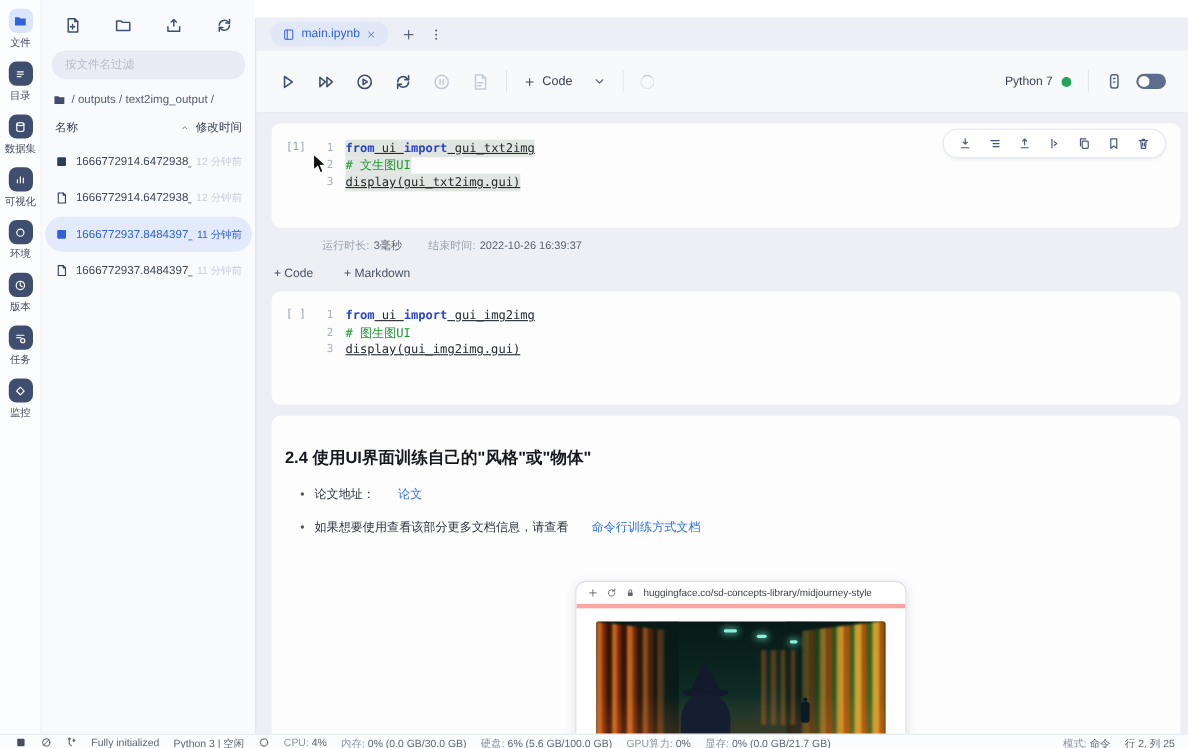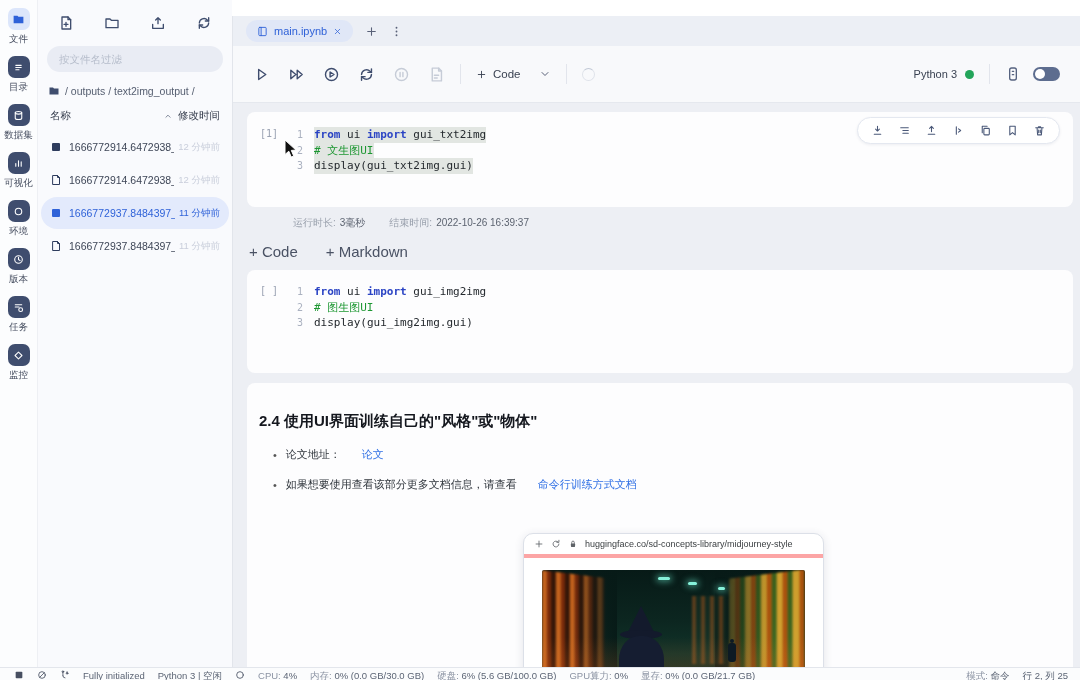--- a/index.html
+++ b/index.html
@@ -75,33 +75,33 @@
   .cell { background:#fdfdfe; border-radius:8px; margin:0 8px 0 14px; position:relative; }
   .cell1 { margin-top:9px; height:95px; padding-top:15px; }
   .code-row { display:flex; }
   .exec { width:44px; text-align:center; font-size:10px; color:#99a1b2; font-family:"DejaVu Sans Mono",monospace; padding-top:1px; flex:0 0 auto; }
   .code-lines { flex:1; }
   .code-line { display:flex; height:15.5px; line-height:15.5px; font-family:"DejaVu Sans Mono",monospace; font-size:11px; }
   .ln { width:12px; text-align:right; margin-right:11px; color:#aab1c0; font-size:10px; flex:0 0 auto; }
   .code-text.sel { background:#e2e6e2; }
   .tok.kw { color:#2b44c4; font-weight:bold; }
   .tok.cm { color:#1d9732; }
-  .tok.pl { color:#24292e; }
+  .tok.pl { color:#24292e;text-decoration:underline; }
 
   .cellbar { position:absolute; top:5px; right:13px; height:27px; border:1px solid #e4e8f0; border-radius:14px;
              background:#fff; display:flex; align-items:center; gap:14px; padding:0 13px; color:#4a5878;
              box-shadow:0 1px 3px rgba(30,40,80,.07); }
   .cellbar .icn { width:13px; height:13px; cursor:pointer; }
 
   .meta { display:flex; gap:24px; font-size:10px; margin:9px 0 0 60px; }
   .mlabel { color:#9aa1ad; }
   .mvalue { color:#5c6370; margin-left:4px; }
 
   .insert-row { display:flex; gap:28px; margin:13px 0 0 16px; }
-  .insert-row button { background:none; border:none; font-size:15px; color:#4a5264; cursor:pointer; font-family:inherit; }
+  .insert-row button { background:none; border:none; font-size:11px; color:#4a5264; cursor:pointer; font-family:inherit; }
 
   .cell2 { margin-top:10px; height:103px; padding-top:14px; }
   .output { font-family:"DejaVu Sans Mono",monospace; font-size:10.5px; color:#30363d; margin:23px 0 0 58px;
             white-space:nowrap; overflow:hidden; }
 
   .mdcell { margin-top:10px; height:308px; padding:29px 0 0 12px; }
   .md-heading { font-size:15px; font-weight:bold; color:#14171e; font-family:"Liberation Sans",sans-serif; }
   .md-bullets { list-style:none; margin:16px 0 0 14px; }
   .md-bullets li { font-size:11px; color:#30363d; margin-bottom:15px; display:flex; align-items:center; }
   .md-bullets li::before { content:"•"; color:#555; margin-right:9px; font-size:11px; }
@@ -407,21 +407,21 @@
         <span>Code</span>
       </button>
       <span class="chev icn">
           <svg viewBox="0 0 24 24">
             <path d="M6 9l6 6 6-6"></path>
           </svg>
         </span>
       <span class="sep"></span>
       <span class="spinner"></span>
       <div class="nbt-right">
-        <span class="kernel-label">Python 3</span>
+        <span class="kernel-label">Python 7</span>
         <span class="kdot" style="background: rgb(35, 165, 90);"></span>
         <span class="sep"></span>
         <span class="kb icn">
             <svg viewBox="0 0 24 24">
               <rect x="7" y="3" width="10" height="18" rx="3"></rect>
               <path d="M11 8h2M11 13h2"></path>
             </svg>
           </span>
         <span class="toggle">
             <span class="knob"></span>

